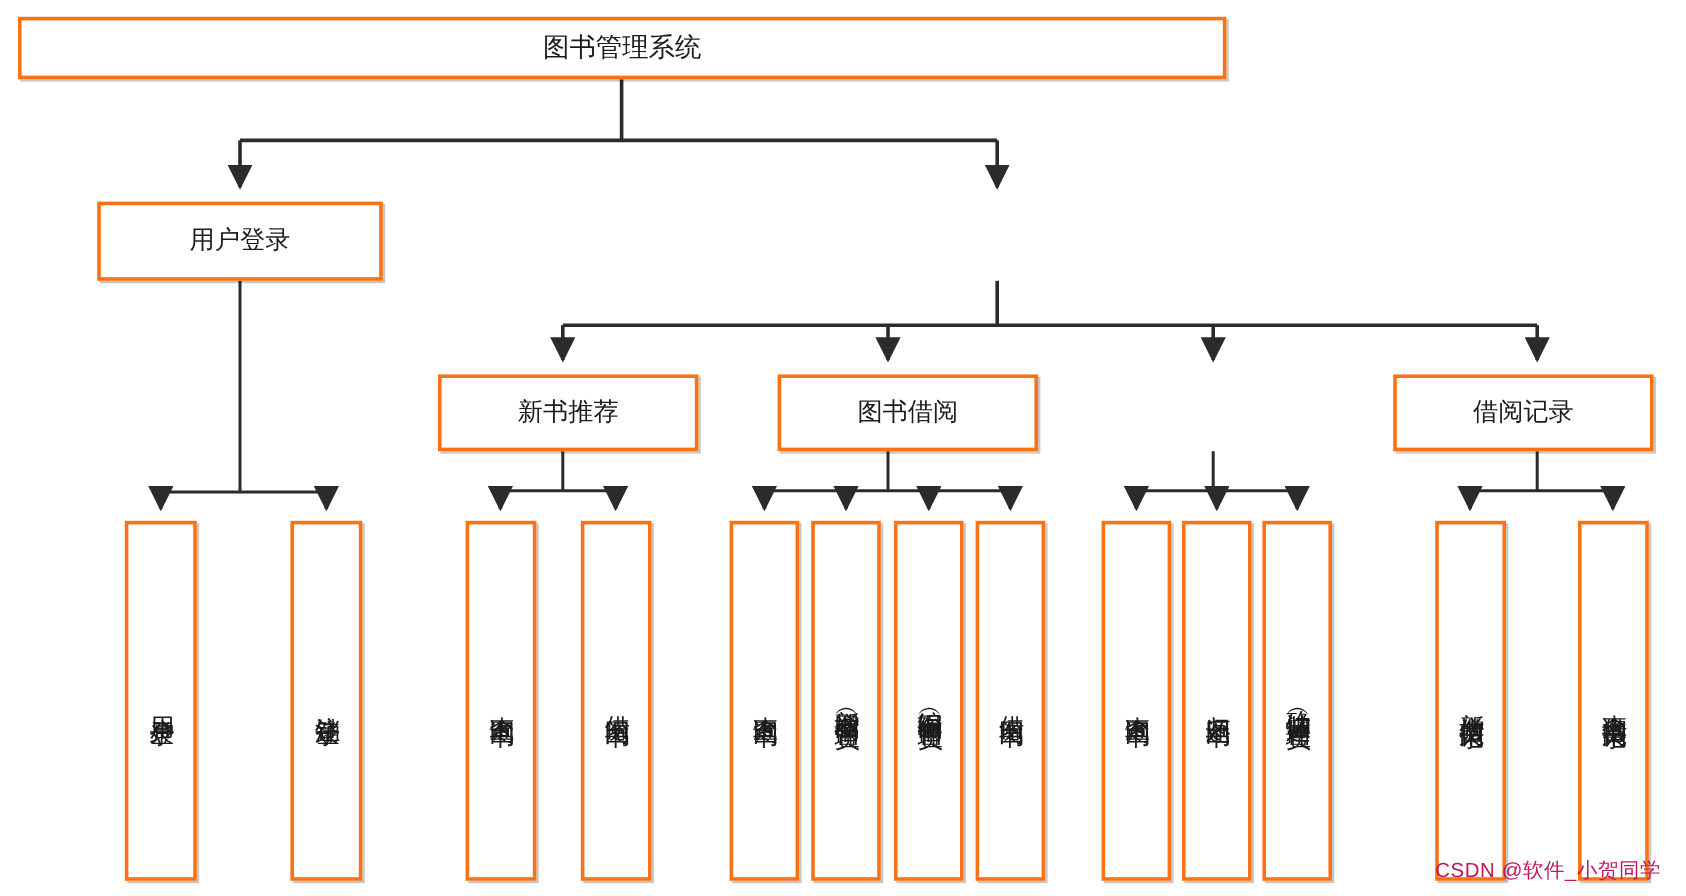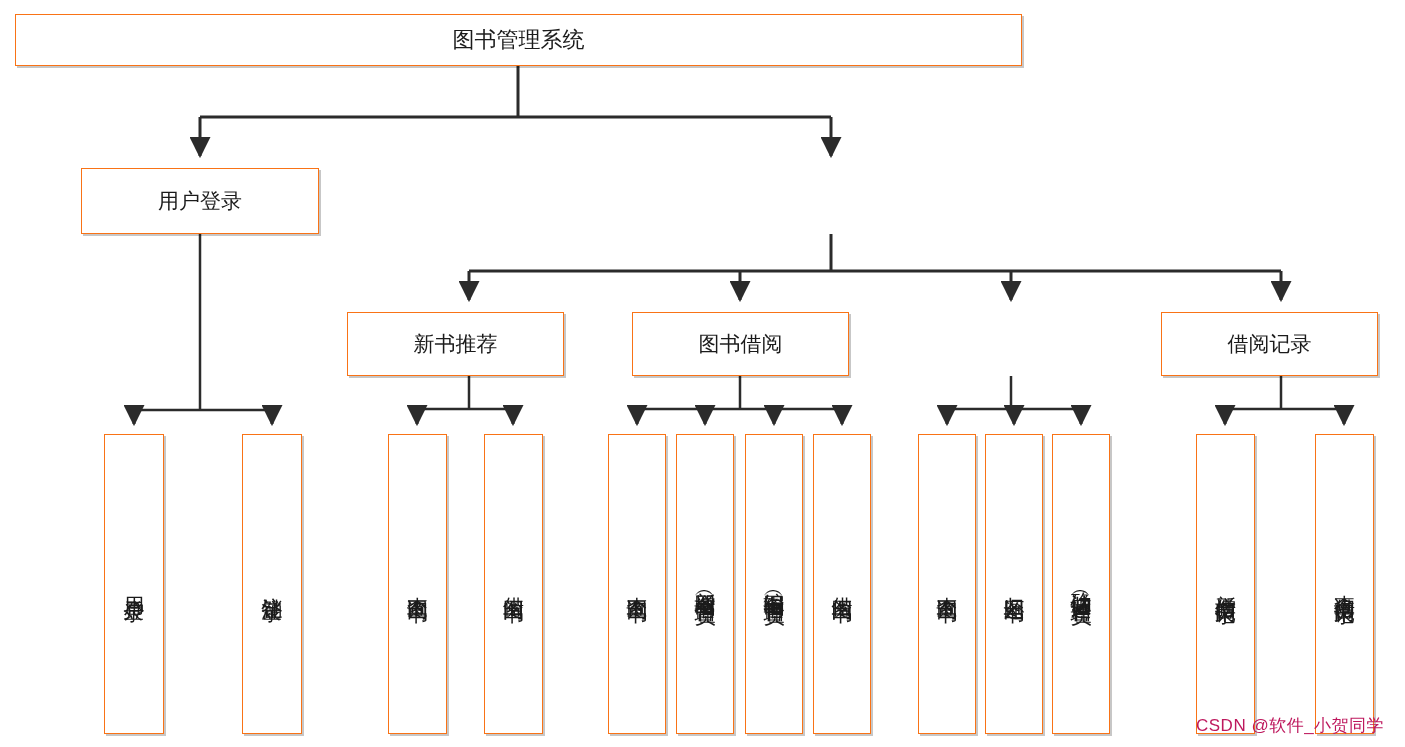--- a/index.html
+++ b/index.html
@@ -22,21 +22,21 @@
     left: 0;
     top: 0;
     width: 1405px;
     height: 747px;
     pointer-events: none;
   }
   .node {
     position: absolute;
     box-sizing: border-box;
     background: #ffffff;
-    border: 1px solid #f97316;
+    border: 3px solid #f97316;
     display: flex;
     align-items: center;
     justify-content: center;
     box-shadow: 2px 2px 0 rgba(0,0,0,0.22);
   }
   .node .label {
     color: #1b1b1b;
     line-height: 1.18;
     text-align: center;
     white-space: nowrap;
@@ -121,24 +121,24 @@
   </svg>
 
   <div class="node root" id="node-root" style="left: 15px; top: 14px; width: 1007px; height: 52px;">
     <span class="label">图书管理系统</span>
   </div>
 
   <div class="node level2" id="node-user-login" style="left: 81px; top: 168px; width: 238px; height: 66px;">
     <span class="label">用户登录</span>
   </div>
 
-  <div class="node level3" id="node-new-book-rec" style="left: 347px; top: 312px; width: 217px; height: 64px;">
+  <div class="node level3" id="node-new-book-rec" style="left: 365px; top: 312px; width: 217px; height: 64px;">
     <span class="label">新书推荐</span>
   </div>
-  <div class="node level3" id="node-book-borrow" style="left: 632px; top: 312px; width: 217px; height: 64px;">
+  <div class="node level3" id="node-book-borrow" style="left: 648px; top: 312px; width: 217px; height: 64px;">
     <span class="label">图书借阅</span>
   </div>
   <div class="node level3" id="node-borrow-record" style="left: 1161px; top: 312px; width: 217px; height: 64px;">
     <span class="label">借阅记录</span>
   </div>
 
   <div class="node leaf" id="node-leaf-user-login" style="left: 104px; top: 434px; width: 60px; height: 300px;">
     <span class="label">用户登录</span>
   </div>
   <div class="node leaf" id="node-leaf-logout" style="left: 242px; top: 434px; width: 60px; height: 300px;">

